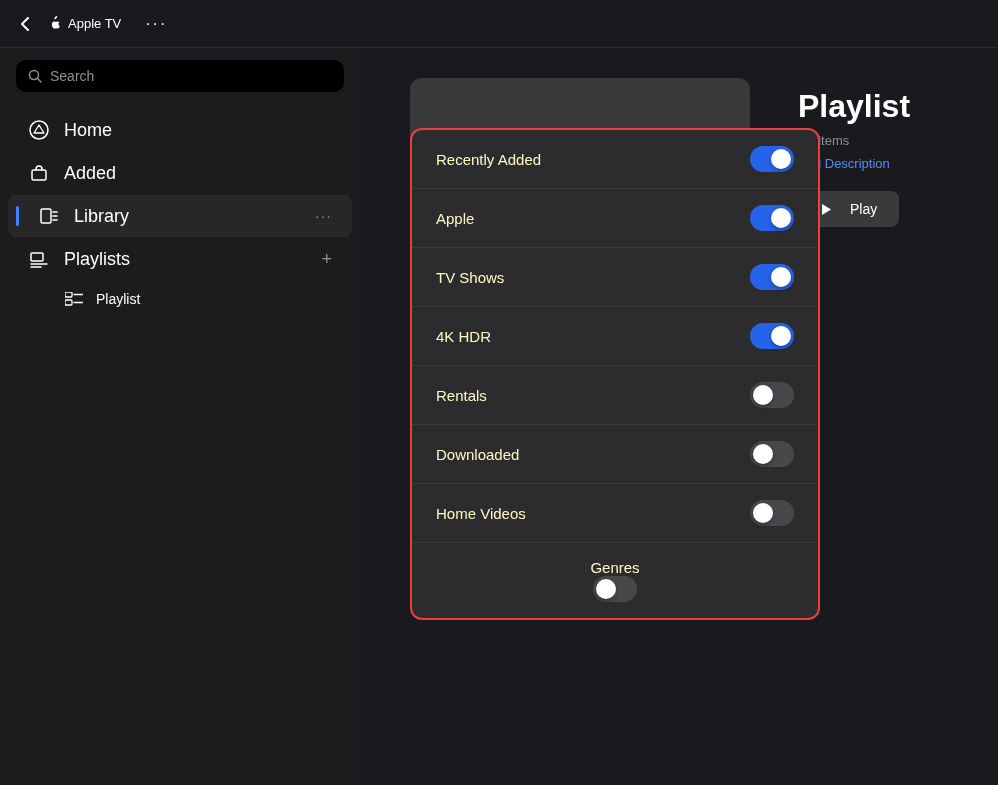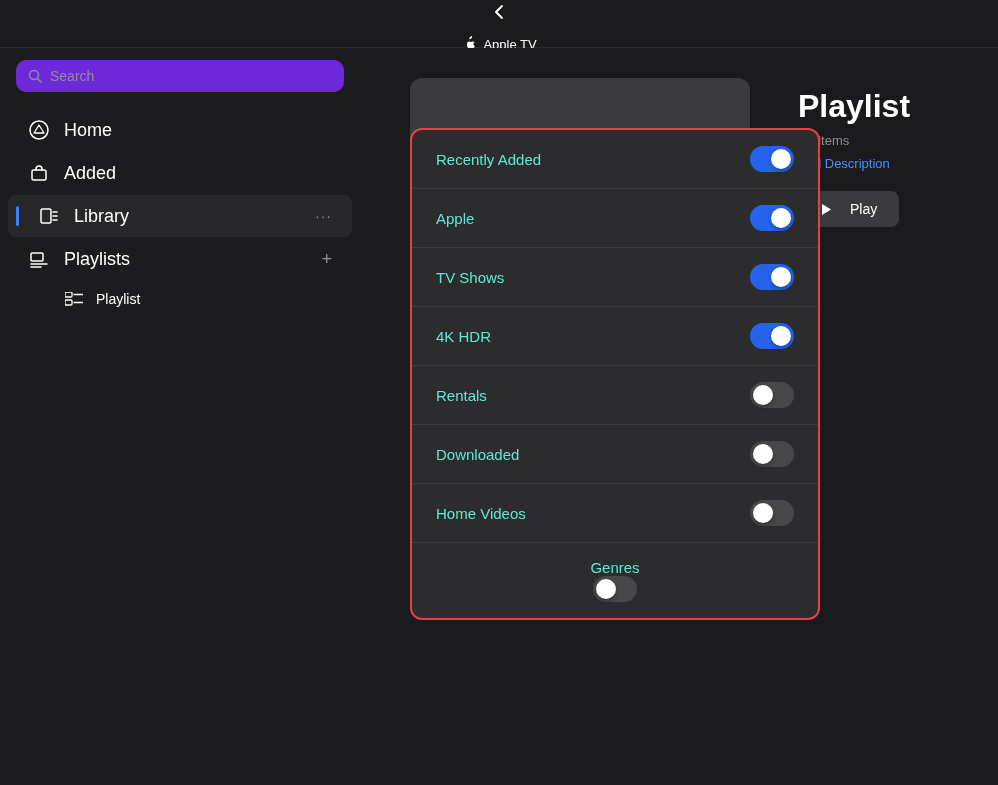--- a/index.html
+++ b/index.html
@@ -18,21 +18,20 @@
     
     .top-bar {
       height: 48px;
       background: #1a1a1e;
       display: flex;
       align-items: center;
       padding: 0 16px;
       gap: 12px;
       flex-shrink: 0;
       border-bottom: 1px solid rgba(255,255,255,0.08);
-      flex-direction: column;
     }
 
     .back-btn {
       background: none;
       border: none;
       color: #fff;
       cursor: pointer;
       font-size: 18px;
       padding: 4px;
       display: flex;
@@ -75,21 +74,21 @@
       width: 360px;
       background: #1c1c1f;
       display: flex;
       flex-direction: column;
       flex-shrink: 0;
       padding-bottom: 20px;
     }
 
     .search-bar {
       margin: 12px 16px;
-      background: #6d28d9;
+      background: #000000;
       border-radius: 10px;
       display: flex;
       align-items: center;
       padding: 8px 12px;
       gap: 8px;
     }
 
     .search-bar input {
       background: none;
       border: none;
@@ -216,21 +215,21 @@
       border-bottom: 1px solid rgba(255,255,255,0.08);
     }
 
     .settings-item:last-child {
       border-bottom: none;
       flex-direction: column;
     }
 
     .settings-item-label {
       font-size: 15px;
-      color: #5eead4;
+      color: #fef9c3;
       flex: 1;
     }
 
     
     .toggle {
       width: 44px;
       height: 26px;
       border-radius: 13px;
       position: relative;
       cursor: pointer;

